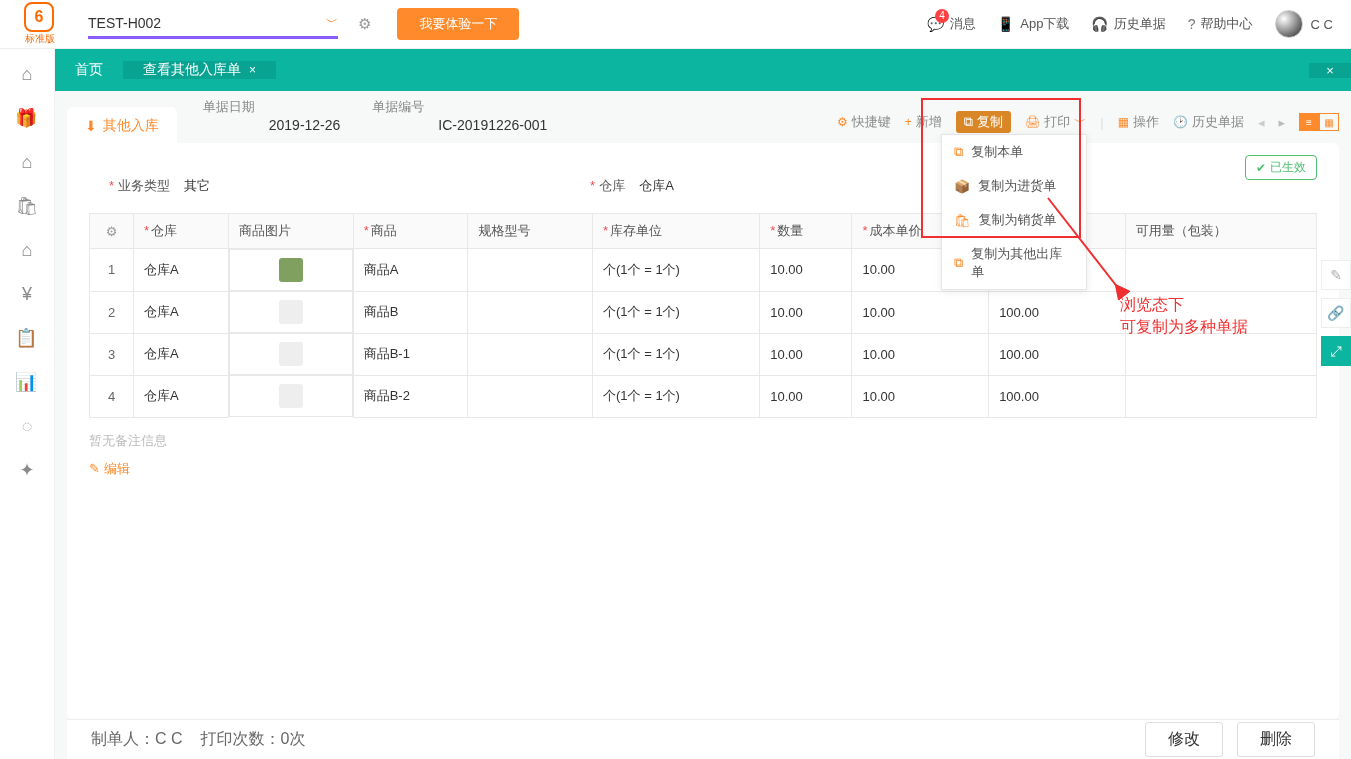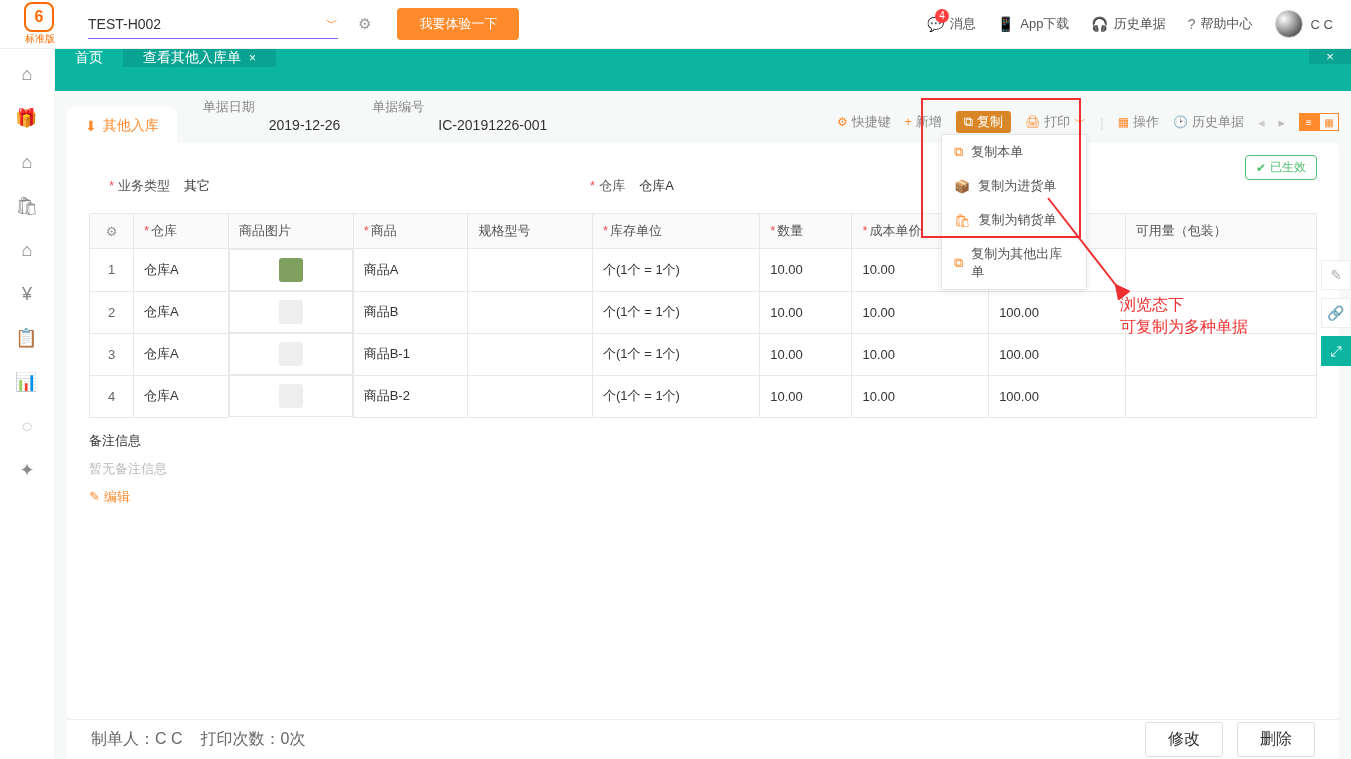--- a/index.html
+++ b/index.html
@@ -2,34 +2,34 @@
 <html><head>
 <meta charset="utf-8">
 <style>
 *{box-sizing:border-box;margin:0;padding:0;}
 body{font-family:"Microsoft YaHei","PingFang SC",sans-serif;font-size:13px;color:#333;background:#fff;overflow:hidden;}
 .app{display:flex;flex-direction:column;height:759px;width:1351px;position:relative;}
 .topbar{height:49px;display:flex;align-items:center;padding:0 18px;border-bottom:1px solid #eee;}
 .logo{width:30px;height:30px;border:2px solid #ff6a00;border-radius:8px;display:flex;align-items:center;justify-content:center;color:#ff6a00;font-weight:bold;font-size:16px;}
 .logo-sub{color:#ff6a00;font-size:10px;margin-left:2px;}
 .logo-wrap{display:flex;flex-direction:column;align-items:center;width:42px;}
-.co-select{margin-left:28px;width:250px;height:30px;border-bottom:1px solid #8b5cf6;display:flex;align-items:center;justify-content:space-between;color:#333;font-size:14px;}
+.co-select{margin-left:28px;width:250px;height:30px;border-bottom:3px solid #8b5cf6;display:flex;align-items:center;justify-content:space-between;color:#333;font-size:14px;}
 .chev{color:#ff6a00;font-size:12px;}
 .gear{margin-left:20px;color:#999;font-size:15px;}
 .try-btn{margin-left:26px;background:#ff8a2b;color:#fff;border-radius:4px;height:32px;padding:0 22px;display:flex;align-items:center;font-size:13px;cursor:pointer;text-align:center;}
 .spacer{flex:1;}
 .top-act{display:flex;align-items:center;margin-left:22px;color:#555;font-size:13px;cursor:pointer;position:relative;}
 .top-act .ic{margin-right:5px;color:#777;font-size:14px;}
 .badge{position:absolute;top:-6px;left:8px;background:#ff4040;color:#fff;border-radius:8px;font-size:10px;padding:0 4px;line-height:14px;}
 .avatar{width:28px;height:28px;border-radius:50%;background:radial-gradient(circle at 30% 30%,#fff,#222);margin-right:8px;border:1px solid #ccc;}
 .body{flex:1;display:flex;min-height:0;}
 .sidebar{width:55px;background:#fff;display:flex;flex-direction:column;align-items:center;padding-top:14px;gap:22px;border-right:1px solid #f3f3f3;}
 .sidebar .sic{width:22px;height:22px;color:#8a8a8a;display:flex;align-items:center;justify-content:center;font-size:18px;cursor:pointer;}
 .main{flex:1;display:flex;flex-direction:column;min-width:0;}
-.tabs{height:42px;background:#0cb5a0;display:flex;align-items:flex-start;}
+.tabs{height:42px;background:#0cb5a0;display:flex;align-items:center;}
 .tab{padding:0 20px;display:flex;align-items:center;color:#fff;font-size:14px;cursor:pointer;}
 .tab.active{background:#09a391;}
 .tab .close{margin-left:8px;font-size:12px;}
 .tab-close-r{margin-left:auto;width:42px;display:flex;align-items:center;justify-content:center;color:#fff;background:#09a391;cursor:pointer;}
 .content{flex:1;background:#f7f8f8;padding:12px 12px 0;display:flex;flex-direction:column;min-height:0;position:relative;}
 .card-tab{height:40px;display:flex;align-items:flex-end;}
 .card-tab-inner{background:#fff;border-radius:6px 6px 0 0;padding:10px 18px 8px;display:flex;align-items:center;color:#ff8a2b;font-size:14px;gap:6px;}
 .card-tab-inner .ic{color:#ff8a2b;}
 .meta{display:flex;align-items:center;gap:14px;margin-left:26px;font-size:13px;color:#888;padding-bottom:10px;}
 .meta .val{color:#333;font-size:14px;margin-top:36px;}
@@ -270,21 +270,20 @@
                   <td>个(1个 = 1个)</td>
                   <td>10.00</td>
                   <td>10.00</td>
                   <td>100.00</td>
                   <td></td>
                 </tr>
               </tbody>
           </table>
 
           <div class="remarks">
-            <div class="t">备注信息</div>
             <div class="ph">暂无备注信息</div>
             <div class="edit">
               <span>✎</span>
               <span>编辑</span>
             </div>
           </div>
         </div>
 
         <div class="footer">
           <span><span>制单人：</span><span>C C</span></span>

